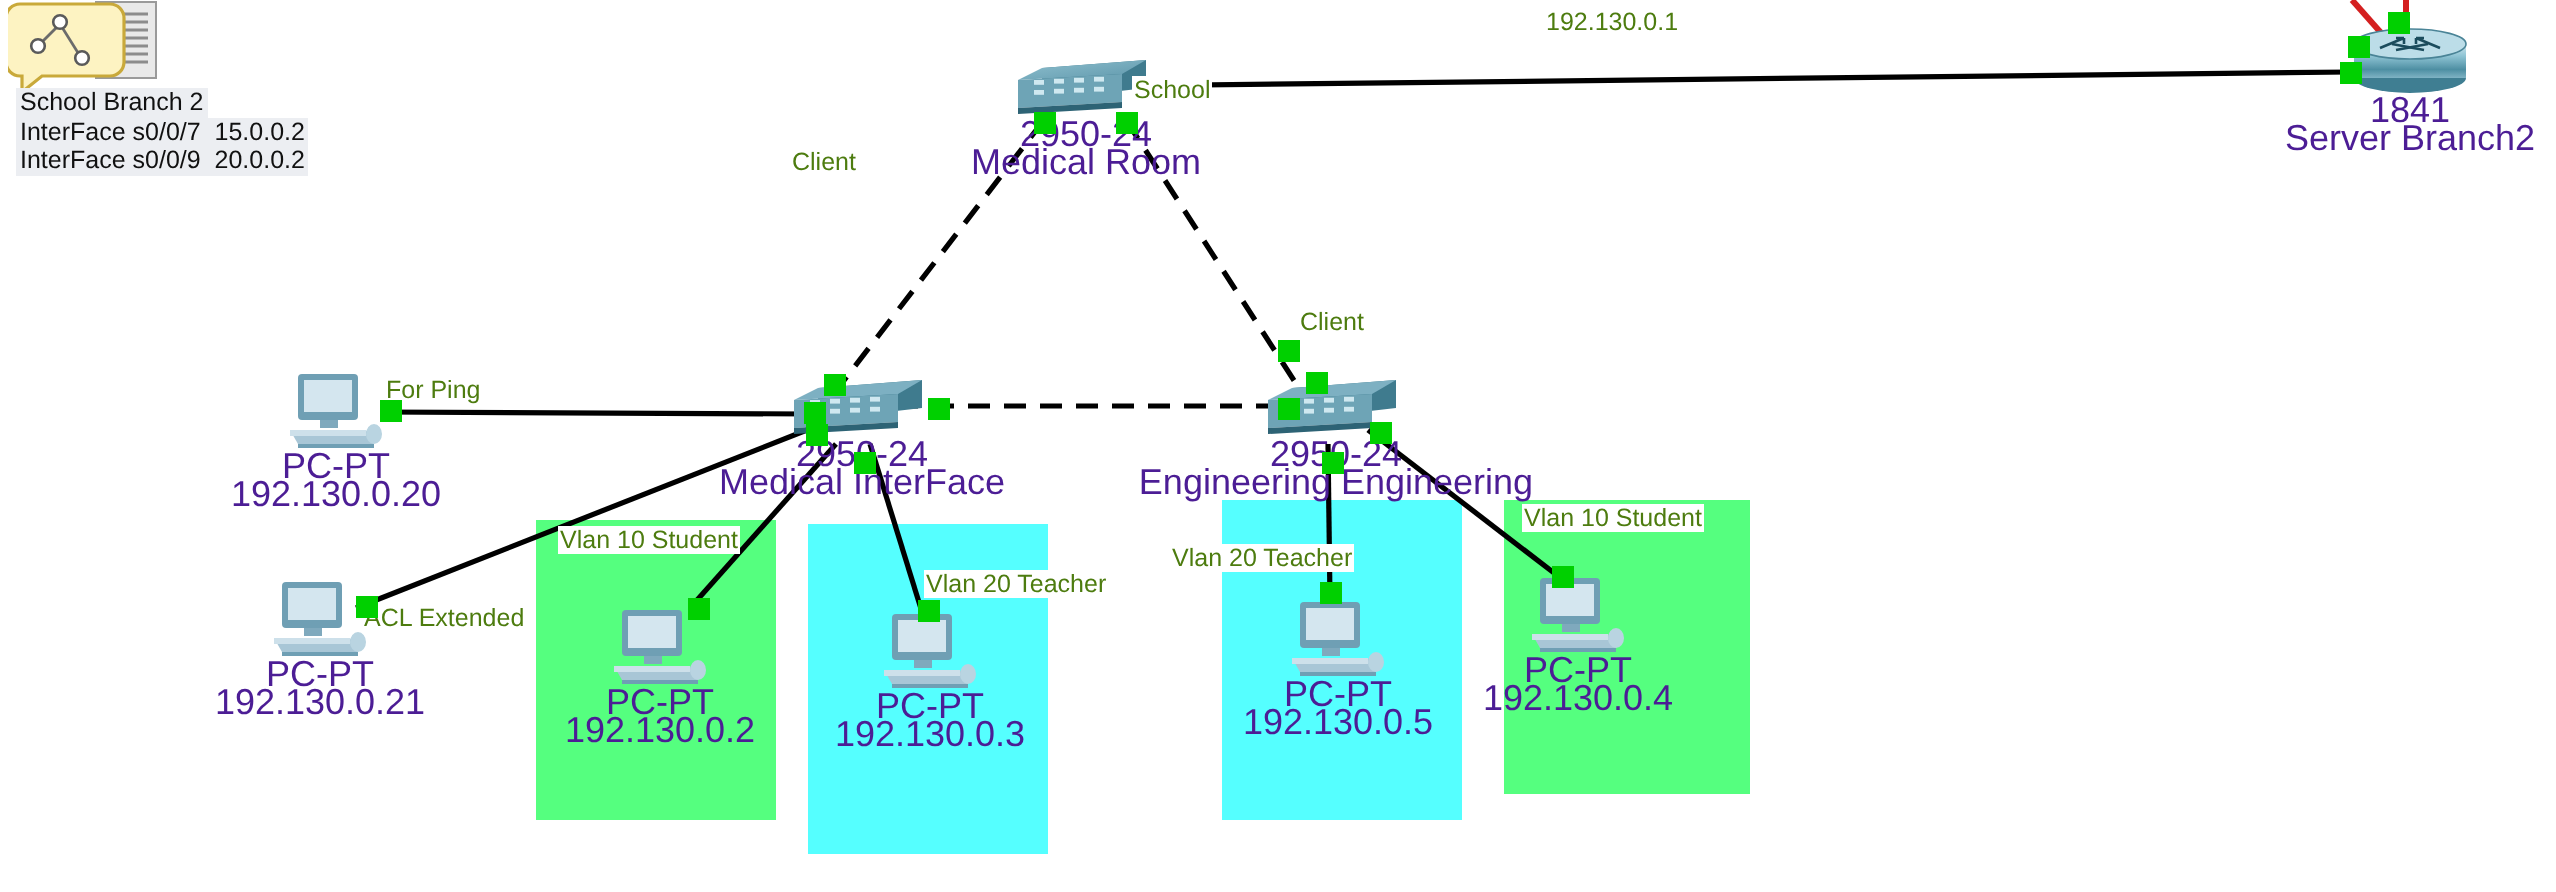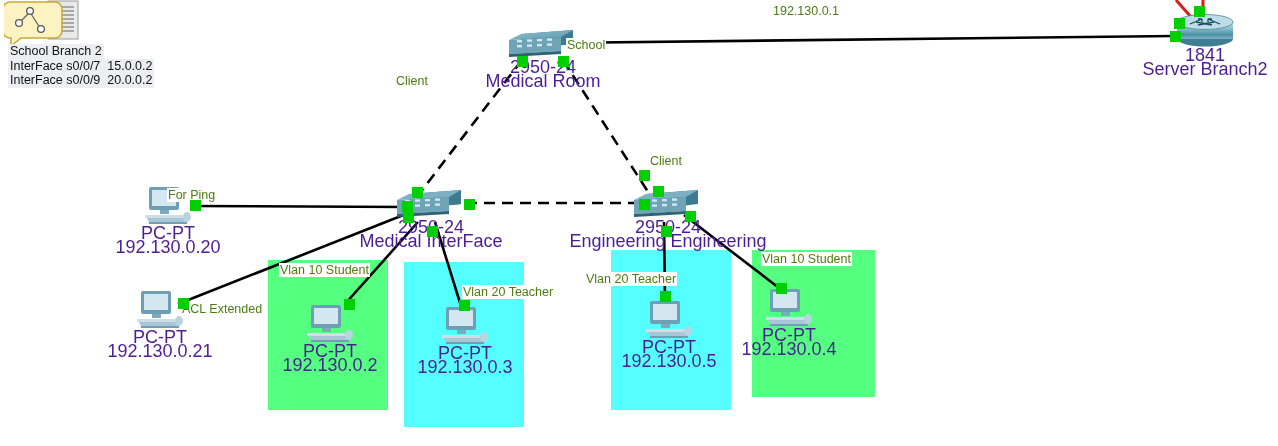--- a/index.html
+++ b/index.html
@@ -334,21 +334,21 @@
   </svg>
 
   <div class="flabel plain" style="left:772px;top:4px;">192.130.0.1</div>
 
   <div class="flabel" style="left:395px;top:74px;">Client</div>
 
   <div class="flabel" style="left:566px;top:38px;">School</div>
 
   <div class="flabel" style="left:649px;top:154px;">Client</div>
 
-  <div class="flabel" style="left:167px;top:188px;">For Ping</div>
+  <div class="flabel" style="left:192px;top:188px;">For Ping</div>
 
   <div class="flabel" style="left:181px;top:302px;">ACL Extended</div>
 
   <div class="flabel" style="left:279px;top:263px;">Vlan 10  Student</div>
 
   <div class="flabel" style="left:462px;top:285px;">Vlan 20 Teacher</div>
 
   <div class="flabel" style="left:585px;top:272px;">Vlan 20  Teacher</div>
 
   <div class="flabel" style="left:761px;top:252px;">Vlan 10  Student</div>

